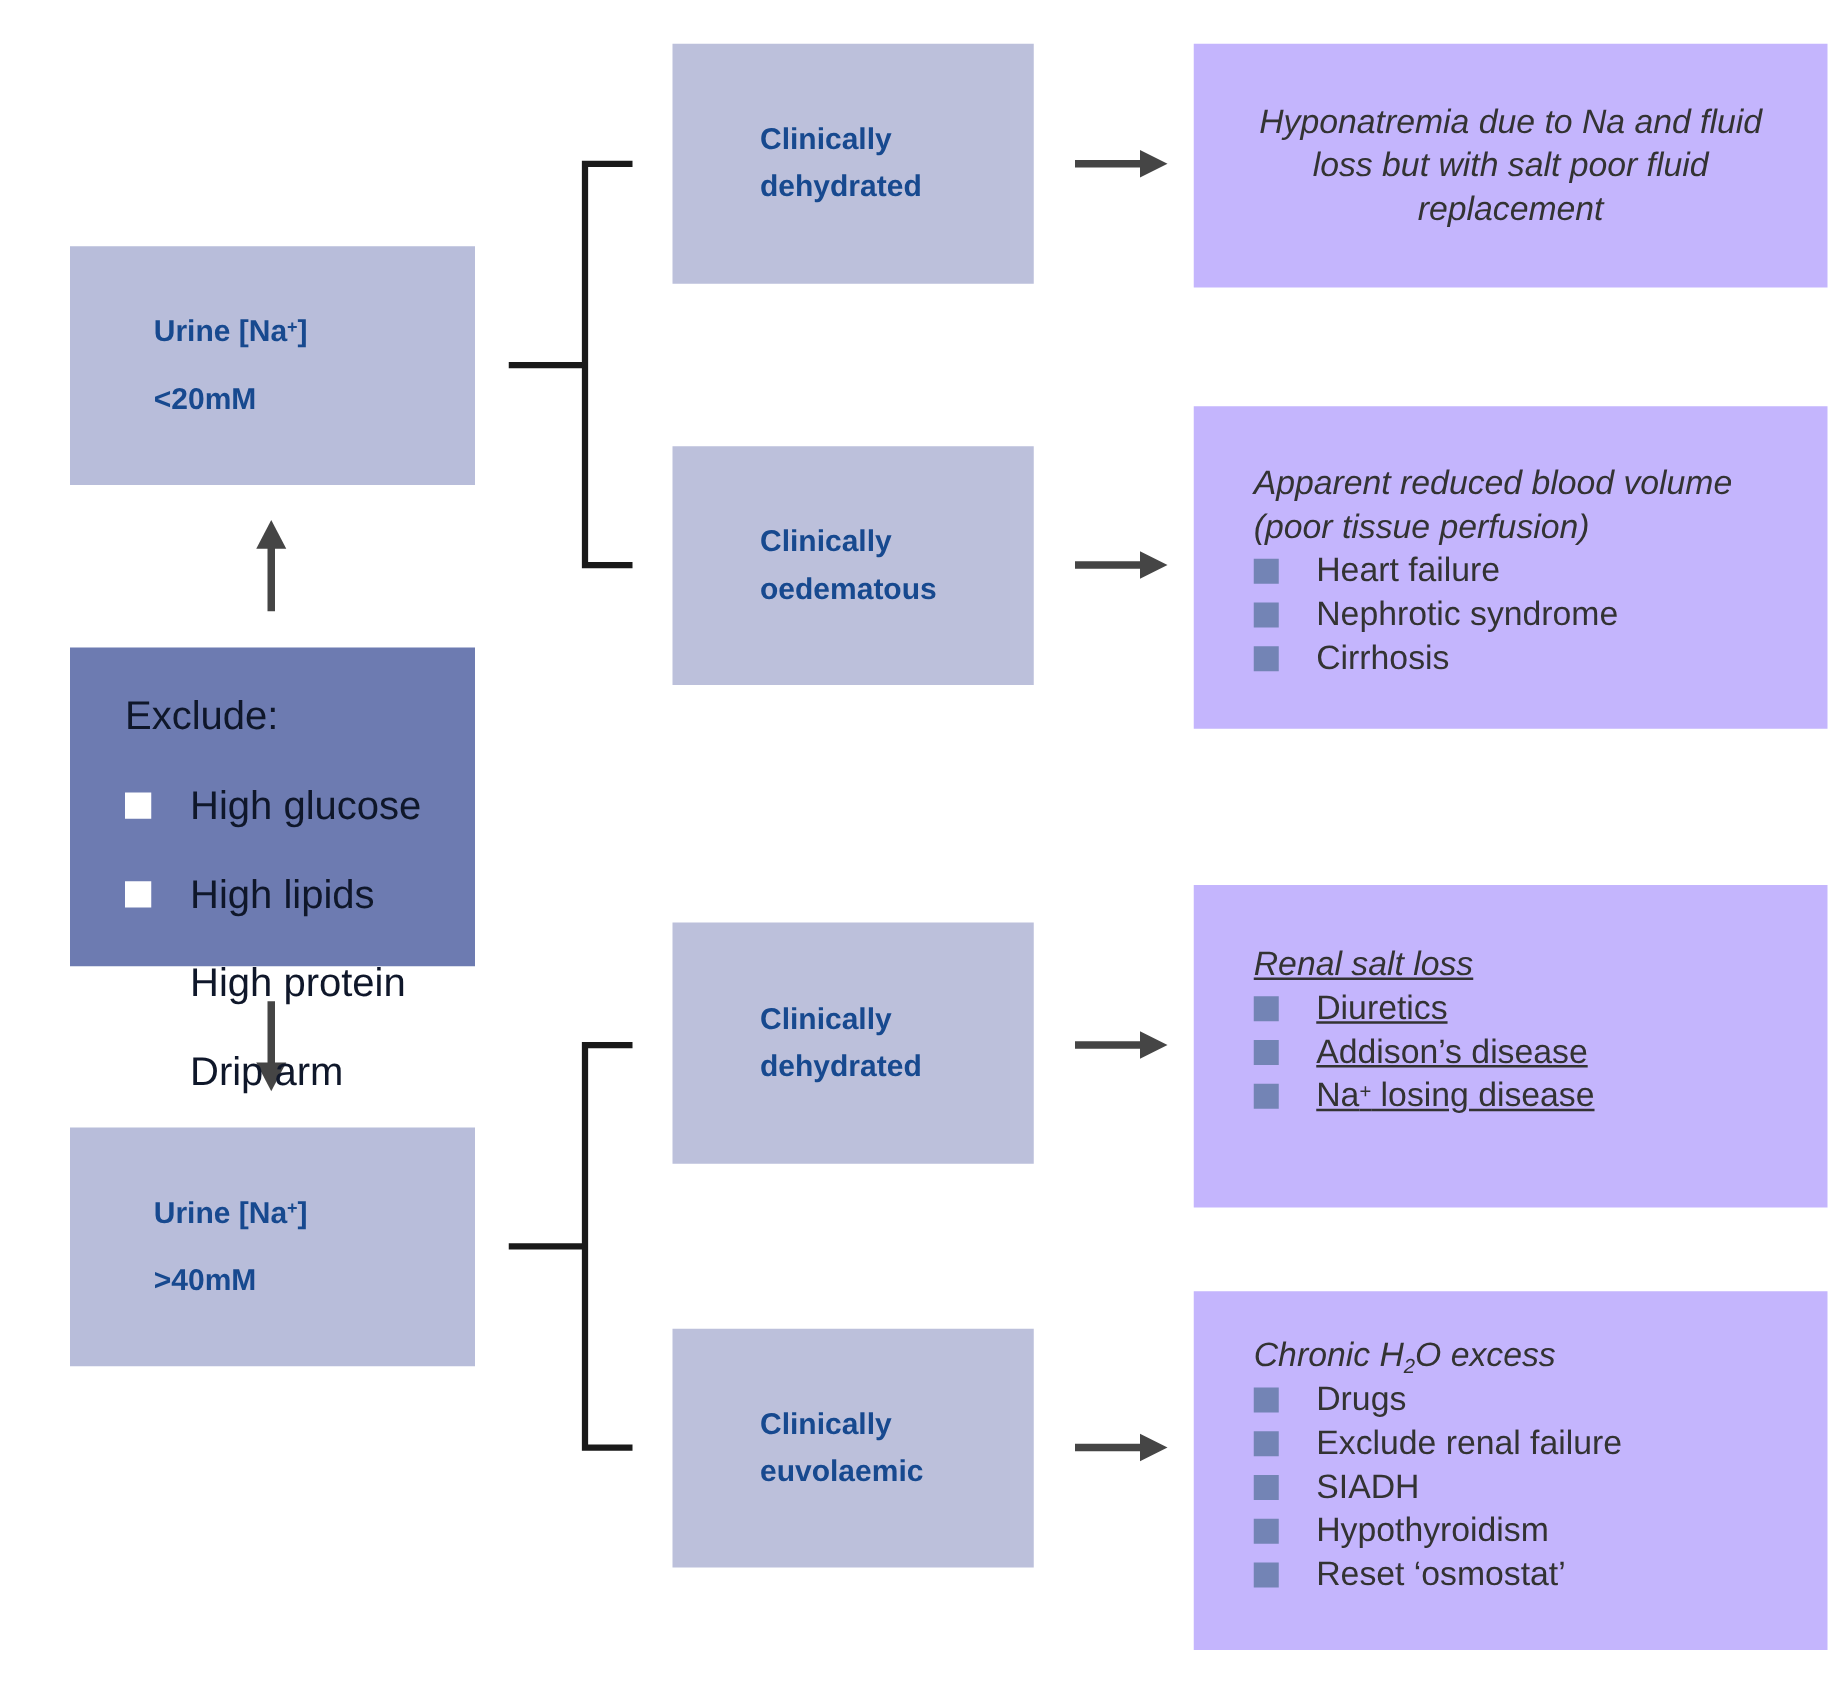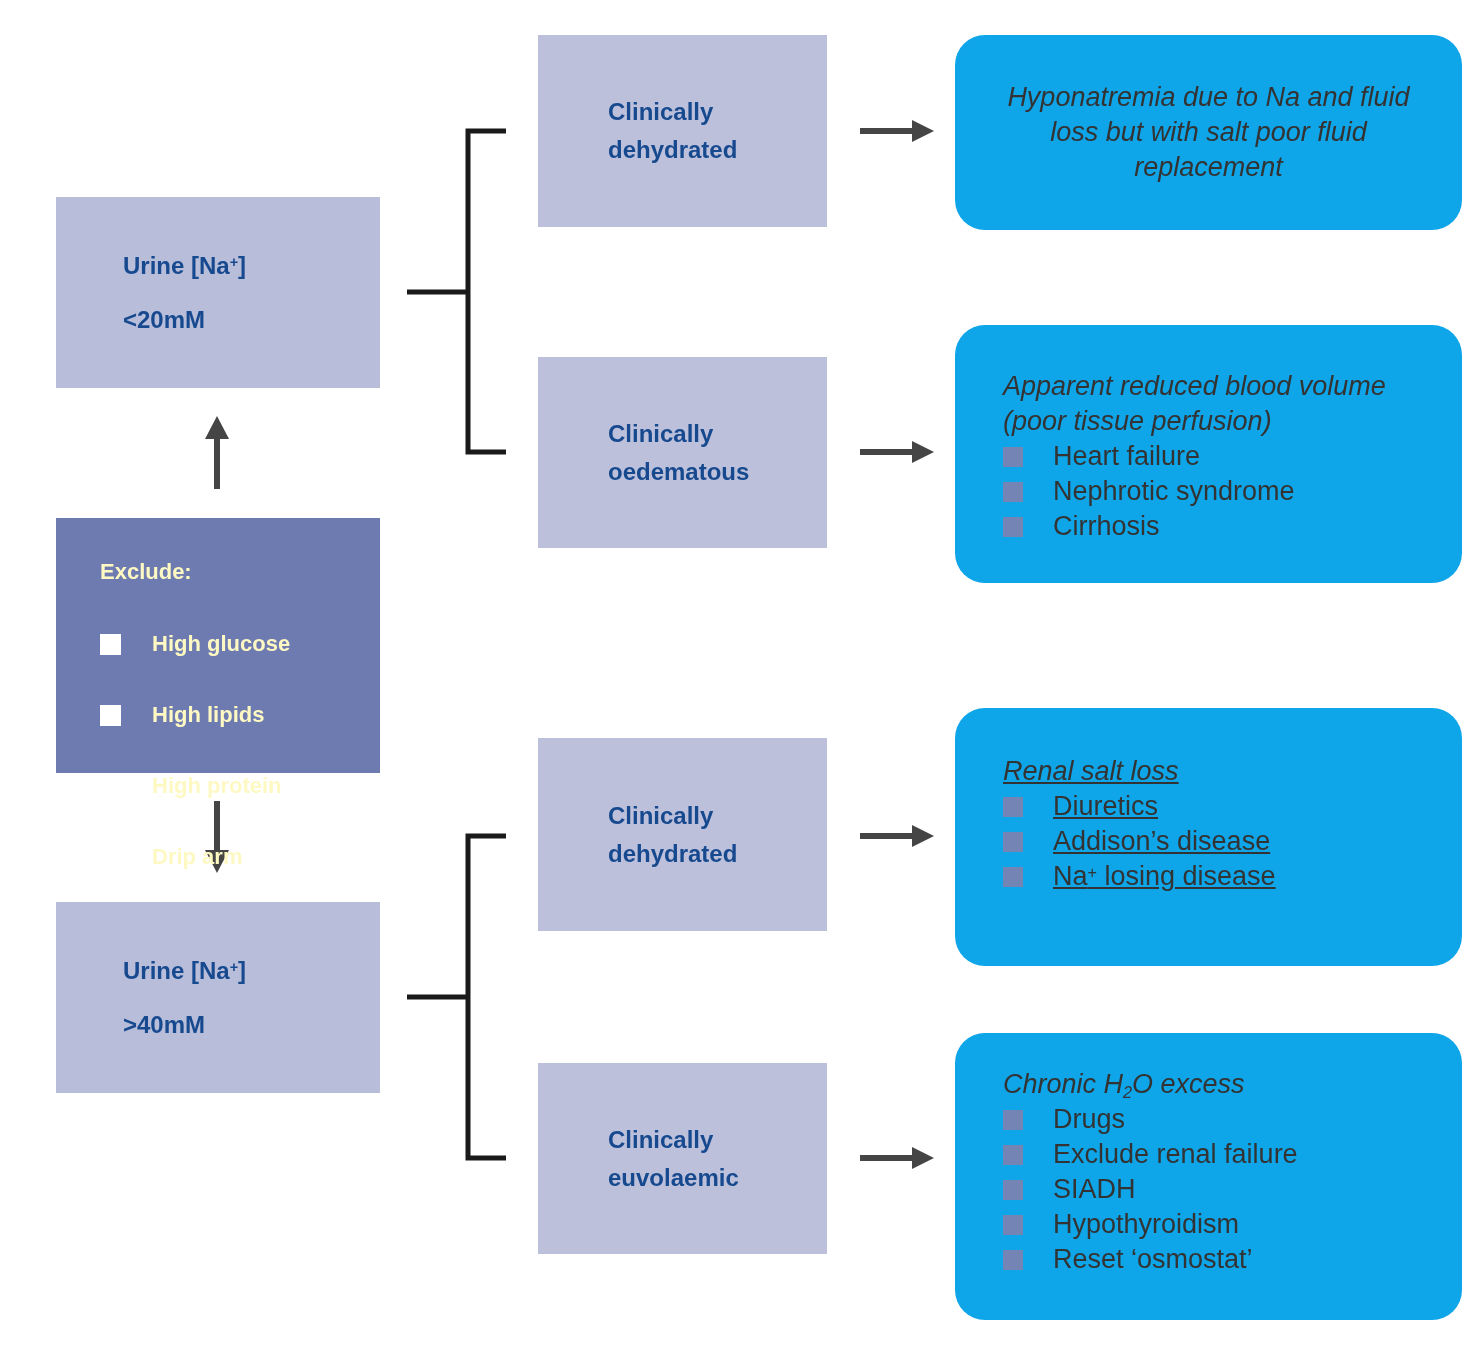--- a/index.html
+++ b/index.html
@@ -8,36 +8,36 @@
     position:relative;
     width:1470px;height:1355px;
     background:#ffffff;
     font-family:"Liberation Sans", sans-serif;
     overflow:hidden;
   }
   .box{position:absolute;box-sizing:border-box;}
   .light{background:#b8bdda;}
   .mid{background:#bcc0db;}
   .dark{background:#6d7bb1;}
-  .pale{background:#0ea5e9;border-radius:30px;}
+  .pale{background:#c4b5fd;}
 
   .navy-label{
     display:flex;flex-direction:column;justify-content:center;
     height:100%;
     color:#17498f;font-weight:700;font-size:24px;line-height:38px;
   }
   .l-pad{padding-left:67px;gap:16px;}
   .m-pad{padding-left:70px;}
 
   sup{font-size:0.6em;position:relative;top:-0.45em;vertical-align:baseline;line-height:0;}
   sub{font-size:0.6em;position:relative;top:0.3em;vertical-align:baseline;line-height:0;}
 
   .exclude-inner{
     padding:36px 10px 0 44px;
-    color:#fef9c3;font-size:22px;font-weight:700;
+    color:#0f172a;font-size:32px;font-weight:400;
   }
   .exclude-title{line-height:36px;}
   .x-row{display:flex;align-items:flex-start;line-height:34px;margin-top:37px;}
   .x-sq{flex:0 0 auto;width:21px;height:21px;background:#ffffff;margin:7px 31px 0 0;}
 
   .outcome{
     color:#333333;font-size:27px;line-height:35px;
   }
   .center-box{
     display:flex;flex-direction:column;justify-content:center;align-items:center;

